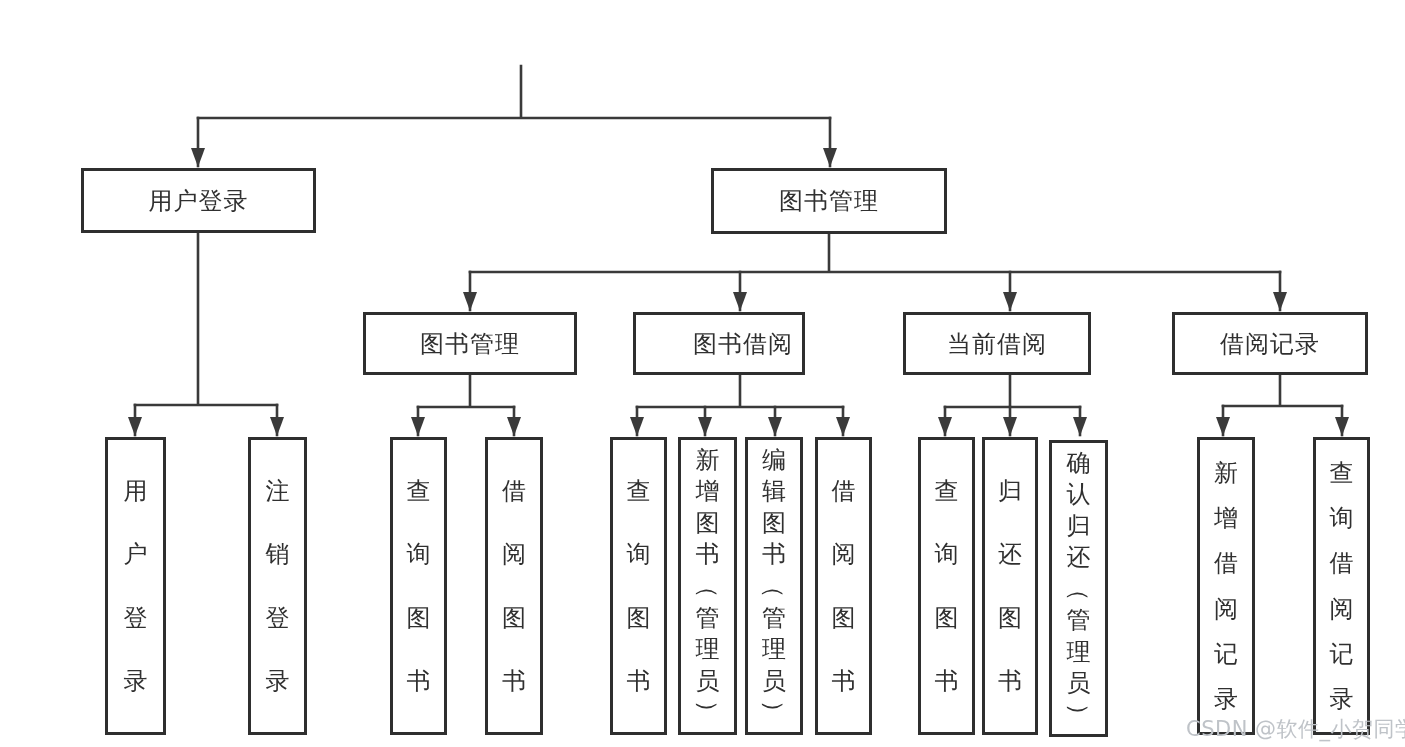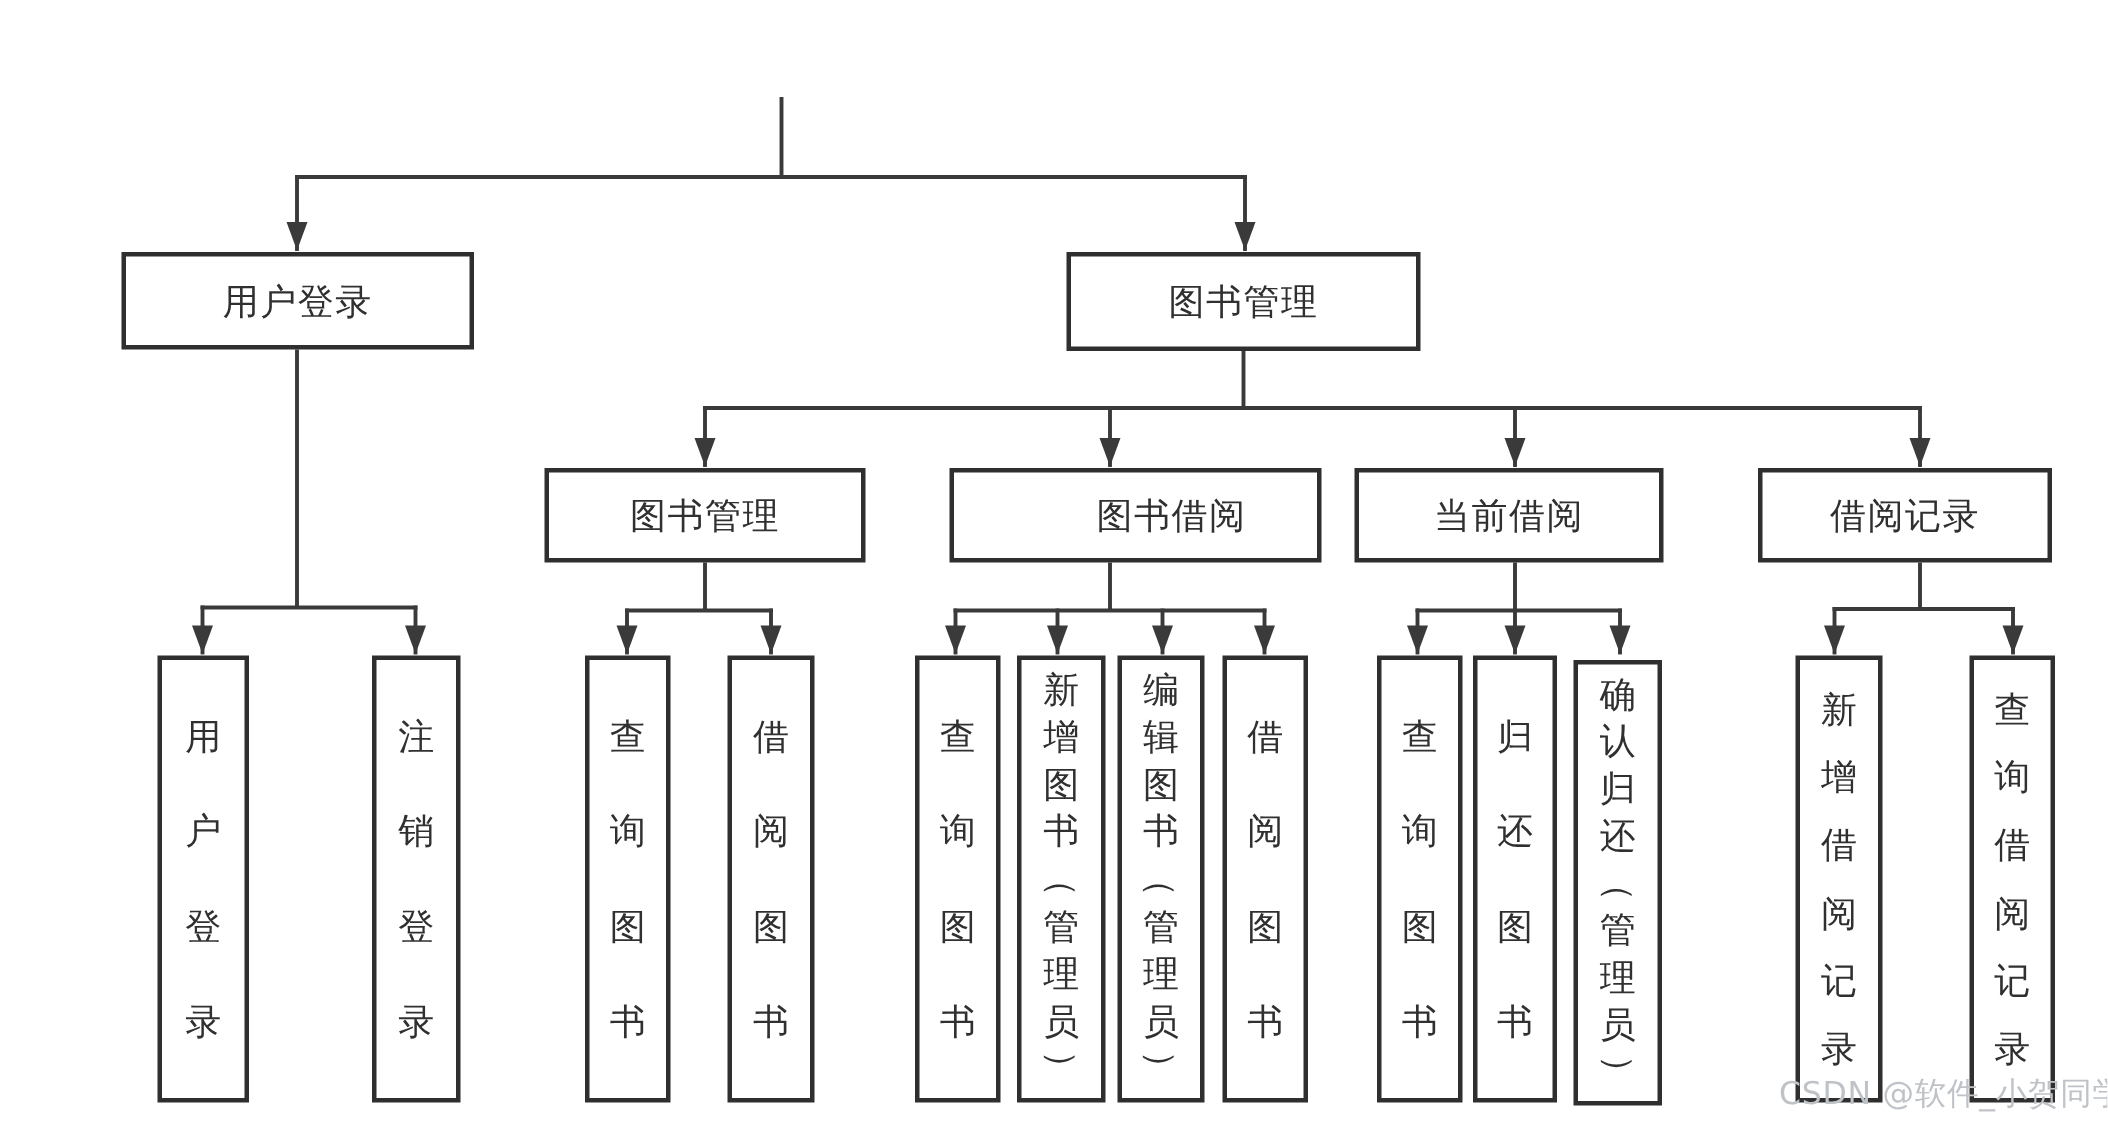--- a/index.html
+++ b/index.html
@@ -120,24 +120,24 @@
   <div class="node" style="left:81px; top:168px; width:235px; height:65px;justify-content:center;">
     <span class="hlabel">用户登录</span>
   </div>
   <div class="node" style="left:711px; top:168px; width:236px; height:66px;">
     <span class="hlabel">图书管理</span>
   </div>
 
   <div class="node" style="left:363px; top:312px; width:214px; height:63px;">
     <span class="hlabel">图书管理</span>
   </div>
-  <div class="node" style="left:633px; top:312px; width:248px; height:63px;padding-left:48px;">
+  <div class="node" style="left:633px; top:312px; width:172px; height:63px;padding-left:48px;">
     <span class="hlabel">图书借阅</span>
   </div>
-  <div class="node" style="left:903px; top:312px; width:206px; height:63px;">
+  <div class="node" style="left:903px; top:312px; width:188px; height:63px;">
     <span class="hlabel">当前借阅</span>
   </div>
   <div class="node" style="left:1172px; top:312px; width:196px; height:63px;">
     <span class="hlabel">借阅记录</span>
   </div>
 
   <div class="node leaf" style="left:105px; width:61px;">
     <div class="vlabel">
         <span class="ch">用</span>
         <span class="ch">户</span>

